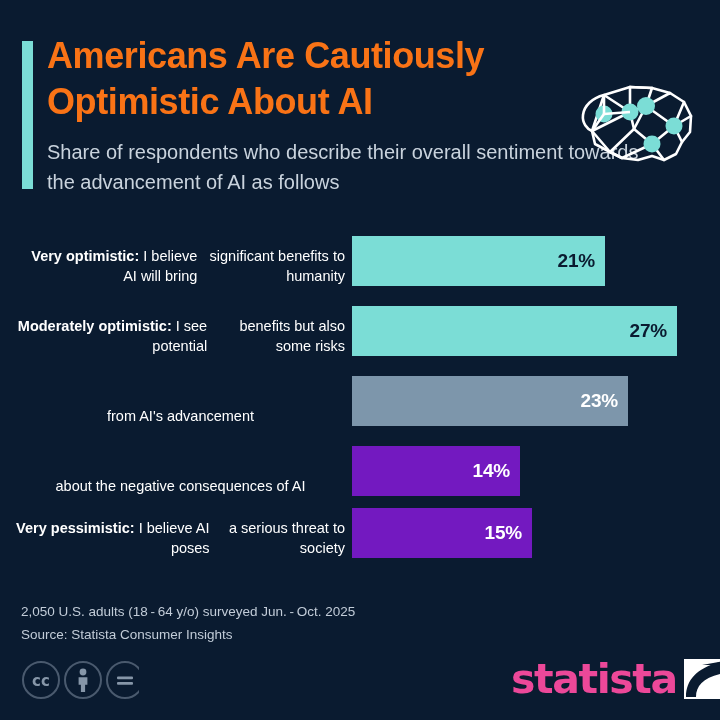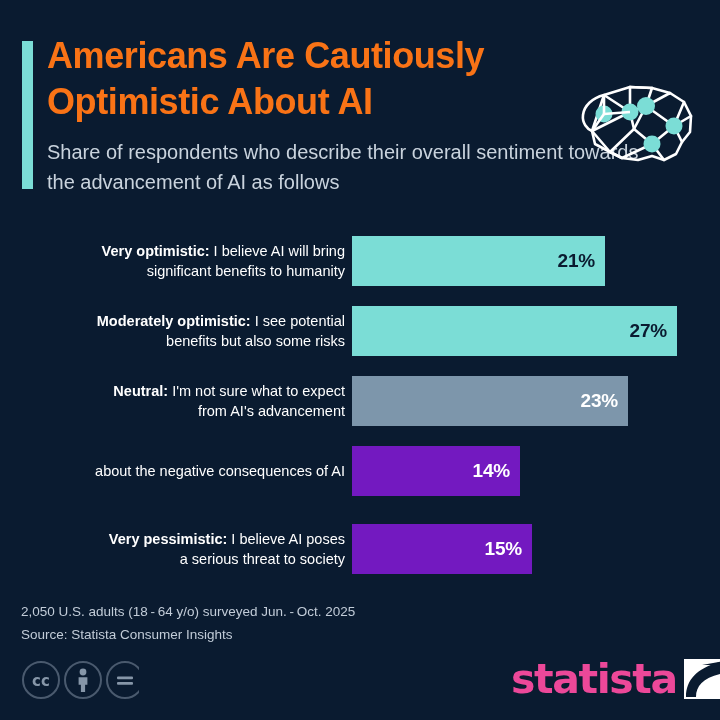--- a/index.html
+++ b/index.html
@@ -70,21 +70,21 @@
     width: 720px;
     height: 50px;
   }
   .row-label {
     position: absolute;
     left: 16px;
     top: 0;
     width: 329px;
     height: 50px;
     display: flex;
-    flex-direction: column;
+    flex-direction: row;
     align-items: flex-end;
     justify-content: center;
     text-align: right;
     font-size: 14.5px;
     line-height: 20px;
     color: #ffffff;
   }
   .row-label .lead {
     font-weight: bold;
   }
@@ -224,38 +224,37 @@
         <div><span class="lead">Moderately optimistic:</span><span> I see potential</span></div>
         <div>benefits but also some risks</div>
       </div>
       <div class="bar teal" style="width:325px">
         <span class="val">27%</span>
       </div>
     </div>
 
     <div class="row" style="top:151px">
       <div class="row-label">
-        <div><span class="lead">Neutral:</span><span> I'm not sure what to expect</span></div>
         <div>from AI's advancement</div>
       </div>
       <div class="bar gray" style="width:276px">
         <span class="val">23%</span>
       </div>
     </div>
 
     <div class="row" style="top:221px">
       <div class="row-label">
         <div>about the negative consequences of AI</div>
       </div>
       <div class="bar purple" style="width:168px">
         <span class="val">14%</span>
       </div>
     </div>
 
-    <div class="row" style="top:299px">
+    <div class="row" style="top:283px">
       <div class="row-label">
         <div><span class="lead">Very pessimistic:</span><span> I believe AI poses</span></div>
         <div>a serious threat to society</div>
       </div>
       <div class="bar purple" style="width:180px">
         <span class="val">15%</span>
       </div>
     </div>
 
   </div>

